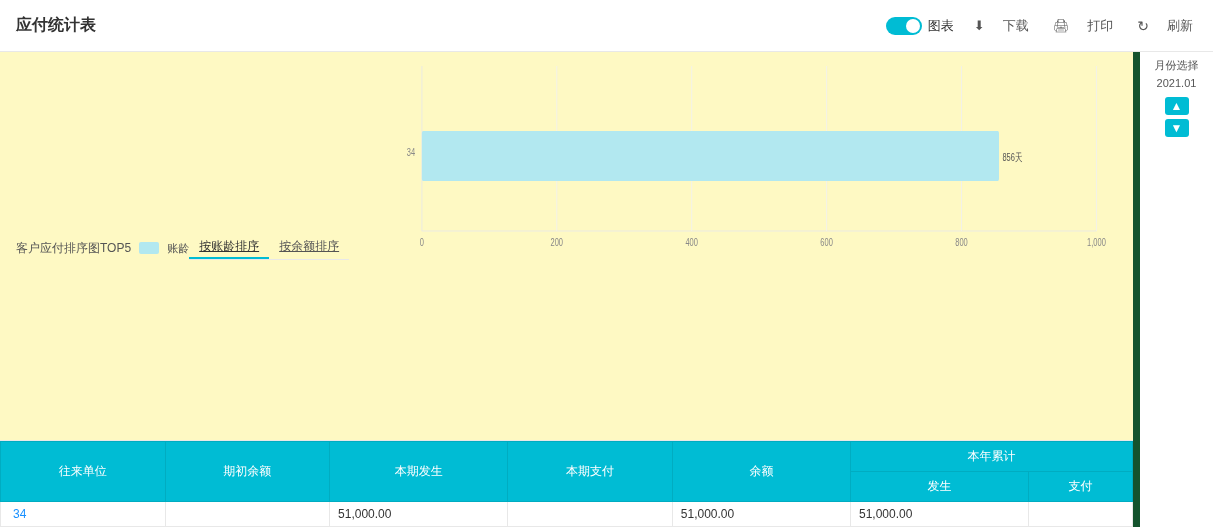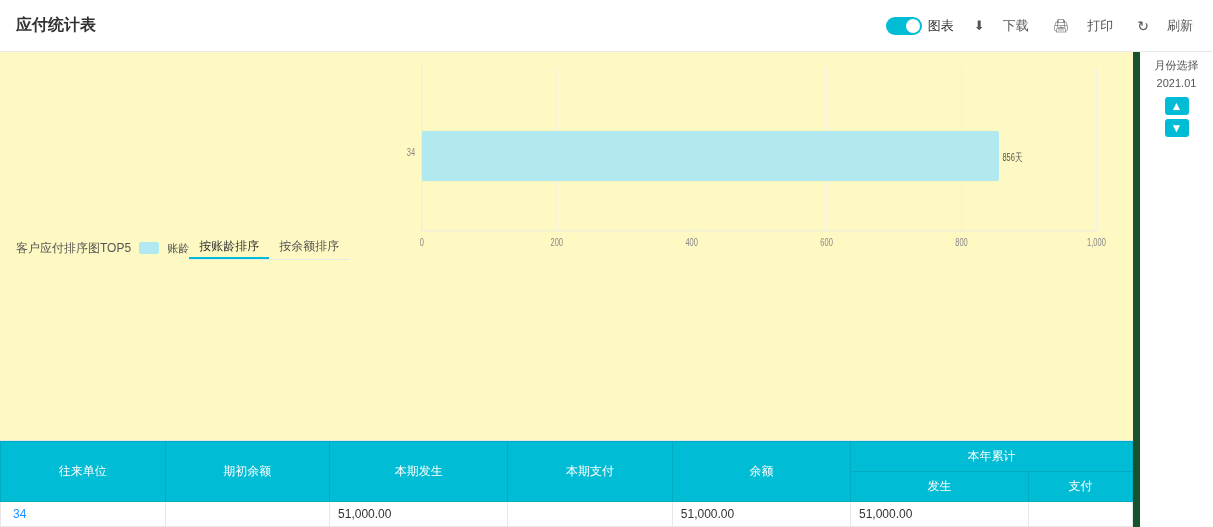--- a/index.html
+++ b/index.html
@@ -124,20 +124,21 @@
       border-bottom: 1px solid #e8e8e8;
     }
     .sort-btn {
       padding: 2px 10px;
       font-size: 12px;
       color: #555;
       cursor: pointer;
       border: none;
       background: none;
       border-bottom: 2px solid transparent;
+      text-decoration: underline;
     }
     .sort-btn.active {
       color: #333;
       border-bottom: 2px solid #00bcd4;
     }
 
     
     .chart-area {
       flex: 1;
       padding: 4px 16px 4px 16px;

